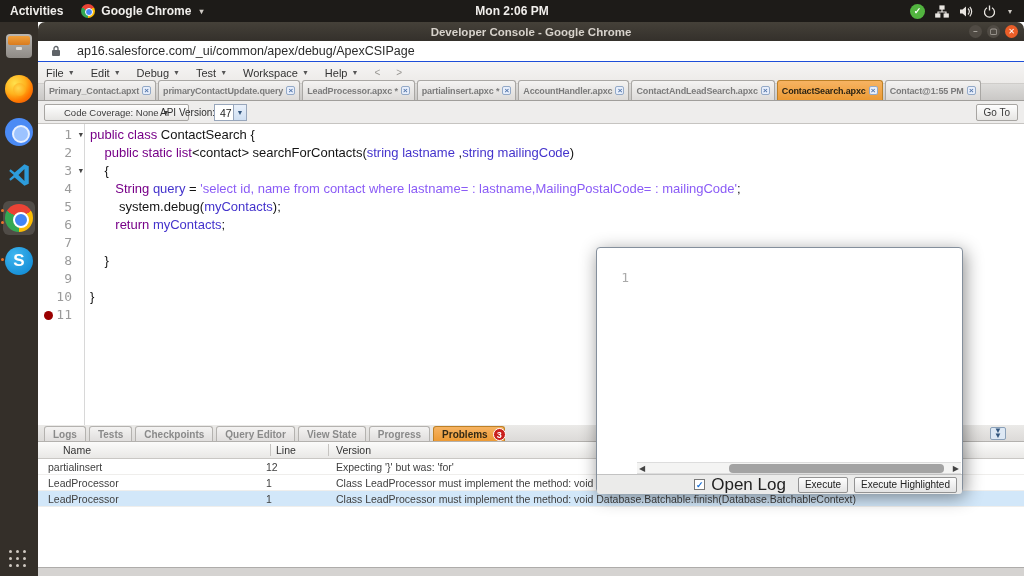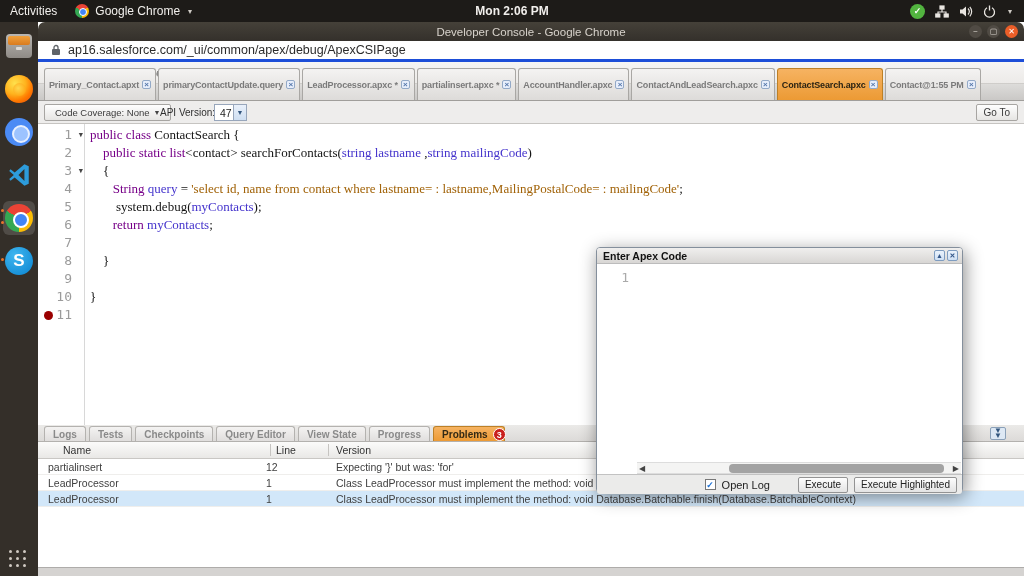--- a/index.html
+++ b/index.html
@@ -2,21 +2,21 @@
 <html><head>
 <meta charset="utf-8">
 <style>
 *{margin:0;padding:0;box-sizing:border-box}
 html,body{width:1024px;height:576px;overflow:hidden}
 body{font-family:"Liberation Sans",sans-serif;position:relative;background:#fff}
 
 
 #topbar{position:absolute;left:0;top:0;width:1024px;height:22px;background:#1d1b18;color:#f1efec;font-size:12px;display:flex;align-items:center;z-index:60}
 .tb-left{display:flex;align-items:center;gap:18px;padding-left:10px;flex:1}
-.tb-item{display:flex;align-items:center;gap:6px;font-weight:400;font-size:12px}
+.tb-item{display:flex;align-items:center;gap:6px;font-weight:700;font-size:12px}
 .tb-caret{font-size:8px;color:#cfcbc5;margin-left:2px}
 .mini-chrome{width:14px;height:14px;border-radius:50%;background:conic-gradient(from 60deg,#fbbc05 0 33.3%,#34a853 0 66.6%,#ea4335 0 100%);position:relative}
 .mini-chrome::after{content:"";position:absolute;left:4px;top:4px;width:6px;height:6px;border-radius:50%;background:#4285f4;border:1.5px solid #fff}
 .tb-clock{position:absolute;left:0;right:0;text-align:center;font-weight:700;pointer-events:none}
 .tb-right{display:flex;align-items:center;gap:10px;padding-right:12px}
 .ind-green{width:15px;height:15px;border-radius:50%;background:#52b43f;color:#fff;font-size:9px;display:flex;align-items:center;justify-content:center;font-weight:700}
 .tb-svg{display:block}
 
 
 #dock{position:absolute;left:0;top:22px;width:38px;height:554px;background:#342f29;z-index:50}
@@ -32,59 +32,59 @@
 .ic-chromium::after{content:"";position:absolute;left:7px;top:7px;width:14px;height:14px;border-radius:50%;background:#9cc3ff;border:2px solid #e8f0fe}
 .ic-chrome{width:28px;height:28px;border-radius:50%;background:conic-gradient(from 60deg,#fbbc05 0 33.3%,#34a853 0 66.6%,#ea4335 0 100%);position:relative}
 .ic-chrome::after{content:"";position:absolute;left:8px;top:8px;width:12px;height:12px;border-radius:50%;background:#4285f4;border:2px solid #fff}
 .ic-skype{width:28px;height:28px;border-radius:50%;background:radial-gradient(circle at 35% 30%,#3fb6f0,#0a84d0);color:#fff;font-weight:700;font-size:17px;display:flex;align-items:center;justify-content:center}
 .dock-grid{position:absolute;bottom:6px;left:9px;width:20px;height:20px;display:grid;grid-template-columns:repeat(3,3px);grid-template-rows:repeat(3,3px);gap:4px}
 .dock-grid i{background:#cfc9c2;border-radius:50%}
 
 
 #window{position:absolute;left:38px;top:22px;width:986px;height:554px;background:#fff}
 #titlebar{position:absolute;left:0;top:0;width:100%;height:19px;background:linear-gradient(#454139,#34302b);border-radius:7px 7px 0 0;display:flex;align-items:center;justify-content:center}
-#title{color:#d8d3cc;font-size:11.5px;font-weight:400}
+#title{color:#d8d3cc;font-size:11.5px;font-weight:700}
 .winbtns{position:absolute;right:6px;top:3px;display:flex;gap:5px}
 .wbtn{width:13px;height:13px;border-radius:50%;background:#504b44;color:#d8d3cc;font-size:8px;display:flex;align-items:center;justify-content:center;line-height:1}
 .wbtn.close{background:#eb5e28;color:#fff}
-#urlbar{position:absolute;left:0;top:19px;width:100%;height:21px;background:#fff;border-bottom:3px solid #1d4ed8;display:flex;align-items:center;padding-left:13px;gap:7px}
+#urlbar{position:absolute;left:0;top:19px;width:100%;height:21px;background:#fff;border-bottom:1px solid #1d4ed8;display:flex;align-items:center;padding-left:13px;gap:16px}
 #urlbar .url{font-size:12.5px;color:#2b2b2b}
 #menubar{position:absolute;left:0;top:40px;width:100%;height:22px;background:linear-gradient(#f6f5f4,#eceae8);border-bottom:1px solid #cfcdca;display:flex;align-items:center;padding-left:0}
 .menu-item{display:flex;align-items:center;gap:4px;padding:0 8px;font-size:11px;color:#333;height:100%}
 .menu-item .caret{font-size:7px;color:#555}
 .nav-arrow{font-size:10px;color:#9a9894;padding:0 8px}
 
 
 #tabstrip{position:absolute;left:0;top:62px;width:100%;height:17px;background:linear-gradient(#dddcda,#cac8c6);border-bottom:1px solid #a09e9b;display:flex;align-items:flex-end;padding-left:6px;gap:2px}
-.etab{height:32px;display:flex;align-items:center;gap:3px;padding:0 4px;border:1px solid #a9a7a4;border-bottom:none;border-radius:3px 3px 0 0;background:linear-gradient(#f4f3f2,#dddbd9);font-size:9px;letter-spacing:-0.15px;font-weight:700;color:#7a7a7a;white-space:nowrap}
+.etab{height:20px;display:flex;align-items:center;gap:3px;padding:0 4px;border:1px solid #a9a7a4;border-bottom:none;border-radius:3px 3px 0 0;background:linear-gradient(#f4f3f2,#dddbd9);font-size:9px;letter-spacing:-0.15px;font-weight:700;color:#7a7a7a;white-space:nowrap}
 .etab.active{background:linear-gradient(#f6b362,#ec9a34);border-color:#bd8026;color:#2b2313}
 .tclose{width:9px;height:9px;border:1px solid #93a9c7;border-radius:2px;background:#e7eefb;color:#5577aa;font-size:8px;line-height:7px;text-align:center;display:inline-block}
 
 
 #toolbar{position:absolute;left:0;top:79px;width:100%;height:23px;background:#eeedec;border-bottom:1px solid #c6c4c1}
 .btn{position:absolute;height:17px;top:3px;border:1px solid #a7a5a2;border-radius:2px;background:linear-gradient(#fefefe,#e6e5e3);font-size:10px;color:#3a3a3a;display:flex;align-items:center;justify-content:center;gap:5px;padding:0 7px}
-#coverage-btn{left:6px;padding:0 10px;font-size:9.5px;gap:4px}
+#coverage-btn{left:6px;padding:0 19px;font-size:9.5px;gap:4px}
 #coverage-btn .caret{font-size:7px;color:#444}
 #api-label{position:absolute;left:122px;top:6px;font-size:10px;color:#2f2f2f}
 #api-select{position:absolute;left:176px;top:3px;width:33px;height:17px;border:1px solid #98a6bb;background:#fff;font-size:10.5px;color:#222;display:flex;align-items:center;padding-left:5px}
 #api-select .sel-caret{margin-left:auto;width:13px;height:100%;background:linear-gradient(#e9f0fa,#cfdff2);border-left:1px solid #98a6bb;font-size:7px;color:#33567e;display:flex;align-items:center;justify-content:center}
 #goto-btn{right:6px;left:auto}
 
 
 #editor{position:absolute;left:0;top:102px;width:100%;height:301px;background:#fff;overflow:hidden}
 #gutter{position:absolute;left:0;top:2px;width:46px}
 .gl{height:18px;position:relative;font-family:"DejaVu Sans Mono",monospace;font-size:13px;line-height:18px;color:#9b9b9b;text-align:right;padding-right:12px}
 .gl .fold{position:absolute;right:1px;top:0;font-size:7px;color:#444}
 .gl .bp{position:absolute;left:6px;top:5px;width:9px;height:9px;border-radius:50%;background:#9a0000}
 #gutter-sep{position:absolute;left:46px;top:0;width:1px;height:100%;background:#d8d8d8}
 #code{position:absolute;left:52px;top:2px;right:0}
-.cl{height:18px;font-family:Liberation Serif, serif;font-size:13px;line-height:18px;white-space:pre;color:#141414}
+.cl{height:18px;font-family:Liberation Sans, sans-serif;font-size:13px;line-height:18px;white-space:pre;color:#141414}
 .c-k{color:#770088}
 .c-d{color:#4433cc}
-.c-s{color:#a16207}
+.c-s{color:#8b5cf6}
 .c-p{color:#141414}
 
 
 #btabs{position:absolute;left:0;top:403px;width:100%;height:17px;background:linear-gradient(#ebeae8,#dcdad8);border-bottom:1px solid #b3b1ae;display:flex;align-items:flex-end;padding-left:6px;gap:3px}
 .btab{height:15px;display:flex;align-items:center;padding:0 8px;border:1px solid #b4b2af;border-bottom:none;border-radius:3px 3px 0 0;background:linear-gradient(#f4f3f2,#e0dedd);font-size:10px;font-weight:700;color:#8a8a8a;position:relative;white-space:nowrap}
 .btab.active{background:linear-gradient(#f6b362,#ec9a34);border-color:#bd8026;color:#332a15;padding-right:16px}
 .badge{position:absolute;right:-2px;top:1px;width:13px;height:13px;border-radius:50%;background:#c9201d;border:1px solid #fff;color:#fff;font-size:9px;font-weight:700;display:flex;align-items:center;justify-content:center}
 #bchevron{position:absolute;right:18px;top:405px;width:16px;height:13px;border:1px solid #8aa0b8;border-radius:2px;background:#dde8f4;color:#33567e;font-size:8px;line-height:5px;text-align:center;letter-spacing:0}
 #bheader{position:absolute;left:0;top:420px;width:100%;height:17px;background:linear-gradient(#fbfbfa,#e9e8e6);border-bottom:1px solid #c9c7c4}
 .bh{position:absolute;top:2px;font-size:10.5px;color:#333}
@@ -104,21 +104,21 @@
 .dbtn{width:11px;height:11px;border:1px solid #7e9cc0;border-radius:2px;background:linear-gradient(#eaf2fc,#cfe0f4);color:#35588a;font-size:7px;line-height:9px;text-align:center}
 .dbody{position:absolute;left:0;top:16px;width:100%;height:198px;background:#fff}
 .dnum{position:absolute;left:0;top:6px;width:32px;text-align:right;font-family:"DejaVu Sans Mono",monospace;font-size:13px;color:#aaa}
 .dcode{position:absolute;left:44px;top:6px;font-family:"DejaVu Sans Mono",monospace;font-size:13px;white-space:pre;color:#141414}
 .dhscroll{position:absolute;left:40px;right:1px;top:214px;height:12px;background:#f4f4f3;border-top:1px solid #ddd;border-bottom:1px solid #ddd}
 .dhscroll .arr{position:absolute;top:0;font-size:8px;color:#444;line-height:11px}
 .dhscroll .arr.l{left:2px}.dhscroll .arr.r{right:2px}
 .dthumb{position:absolute;left:92px;width:215px;top:1px;height:9px;background:#a3a3a3;border-radius:4px}
 .dfooter{position:absolute;left:0;top:226px;width:100%;height:20px;background:#ebebea;border-top:1px solid #c2c2c2;border-radius:0 0 3px 3px;display:flex;align-items:center;justify-content:flex-end;gap:6px;padding-right:5px}
 .dcheck{width:11px;height:11px;border:1px solid #777;background:#fff;color:#1a6fd4;font-size:9px;line-height:10px;text-align:center;font-weight:700}
-.dlabel{font-size:11px;color:#222;margin-right:22px}
+.dlabel{font-size:17px;color:#222;margin-right:6px}
 .dbtn2{height:16px;border:1px solid #939393;border-radius:2px;background:linear-gradient(#fdfdfd,#e3e3e3);font-size:10px;color:#222;padding:0 6px;font-family:"Liberation Sans",sans-serif}
 </style>
 </head>
 <body>
 
 <div id="topbar">
   <div class="tb-left">
     <span class="tb-item">Activities</span>
     <span class="tb-item">
       <span class="mini-chrome"></span>
@@ -352,27 +352,20 @@
       <div class="prow sel">
         <span class="pc1">LeadProcessor</span>
         <span class="pc2">1</span>
         <span class="pc3">Class LeadProcessor must implement the method: void Database.Batchable.finish(Database.BatchableContext)</span>
       </div>
     </div>
   <div id="bottomstrip"></div>
 </div>
 
 <div id="dialog">
-  <div class="dtitle">
-    <span>Enter Apex Code</span>
-    <span class="dbtns">
-      <span class="dbtn">▲</span>
-      <span class="dbtn">✕</span>
-    </span>
-  </div>
   <div class="dbody">
     <span class="dnum">1</span>
   </div>
   <div class="dhscroll">
     <span class="arr l">◀</span>
     <div class="dthumb"></div>
     <span class="arr r">▶</span>
   </div>
   <div class="dfooter">
     <span class="dcheck">✓</span>

